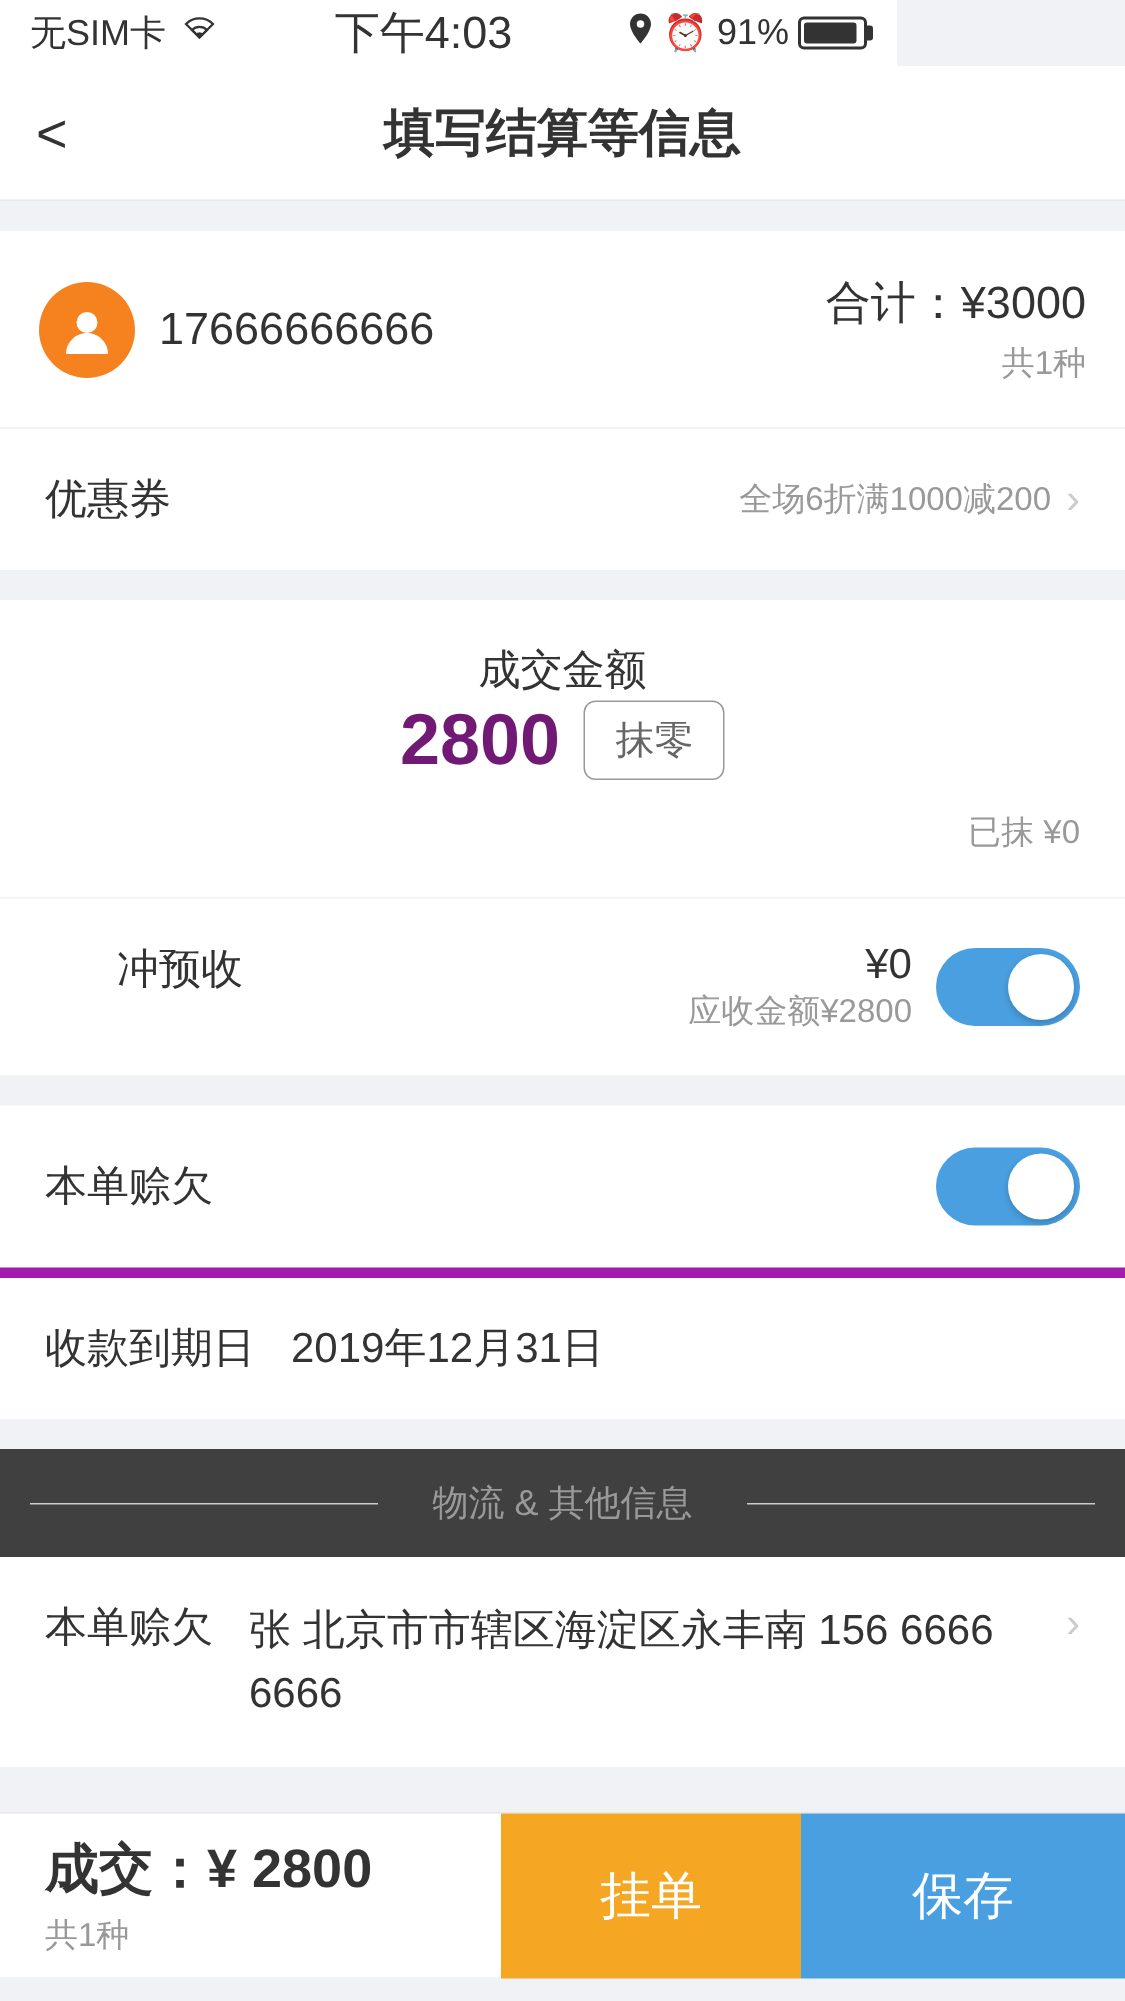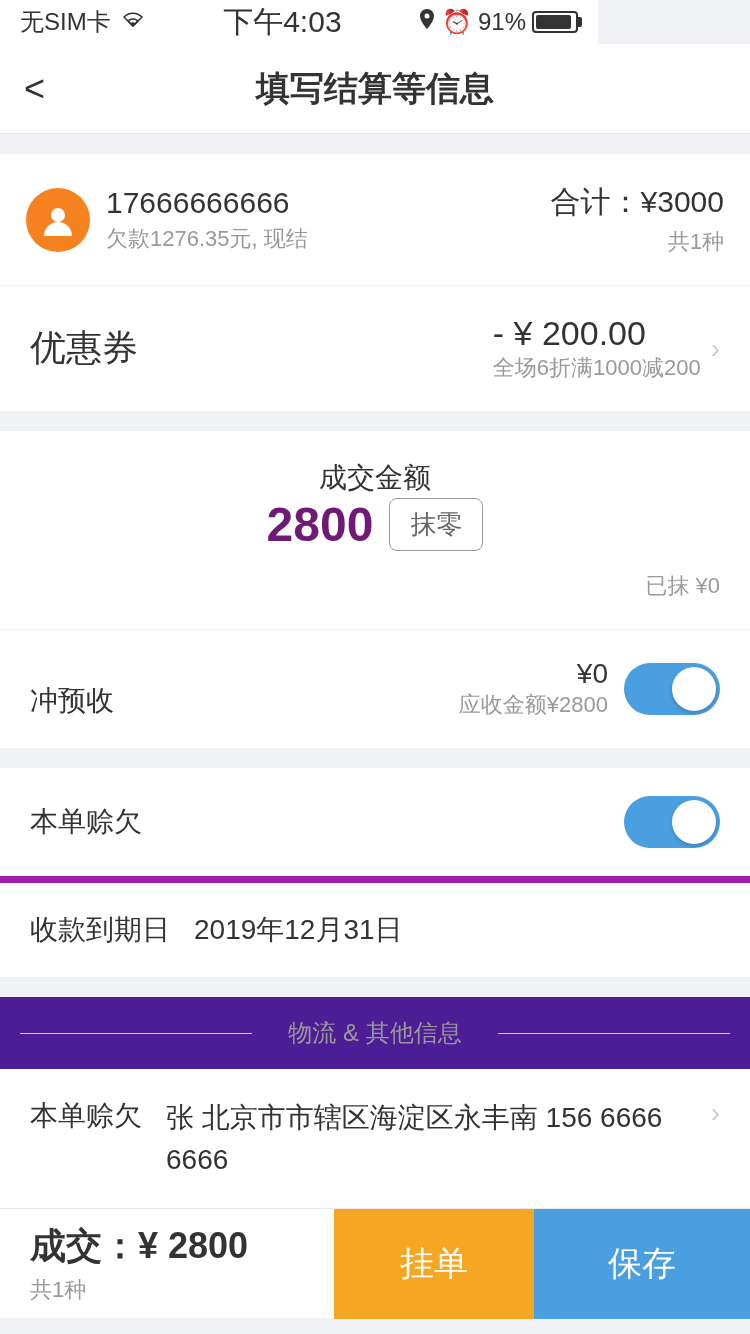--- a/index.html
+++ b/index.html
@@ -135,21 +135,21 @@
 
     
     .coupon-row {
       display: flex;
       align-items: center;
       justify-content: space-between;
       padding: 28px 30px;
       background: #fff;
     }
     .coupon-label {
-      font-size: 36px;
+      font-size: 28px;
       color: #333;
     }
     .coupon-right {
       display: flex;
       align-items: center;
       gap: 10px;
     }
     .coupon-discount {
       font-size: 34px;
       color: #333;
@@ -207,22 +207,23 @@
     }
 
     
     .prepay-section {
       background: #fff;
       padding: 28px 30px;
       border-top: 1px solid #f0f2f5;
     }
     .prepay-row {
       display: flex;
-      align-items: flex-end;
-      justify-content: space-between;
+      align-items: flex-start;
+      justify-content: space-between;
+      margin-left: 48px;
     }
     .prepay-label {
       font-size: 28px;
       color: #333;
     }
     .prepay-right {
       display: flex;
       align-items: center;
       gap: 16px;
     }
@@ -288,21 +289,21 @@
       color: #333;
       margin-right: 24px;
     }
     .duedate-value {
       font-size: 28px;
       color: #333;
     }
 
     
     .logistics-divider {
-      background: #4c1d95;
+      background: #404040;
       padding: 20px 0;
       display: flex;
       align-items: center;
       justify-content: center;
       gap: 16px;
     }
     .divider-line {
       flex: 1;
       height: 1px;
       background: #ccc;
@@ -435,37 +436,35 @@
   <div class="customer-row">
     <div class="customer-left">
       <div class="avatar">
         <svg width="36" height="36" viewBox="0 0 36 36">
             <circle cx="18" cy="13" r="7" fill="#fff"></circle>
             <path d="M4 34c0-7.7 6.3-14 14-14s14 6.3 14 14" fill="#fff"></path>
           </svg>
       </div>
       <div class="customer-info">
         <div class="phone">17666666666</div>
-        <div class="sub">欠款1276.35元, 现结</div>
       </div>
     </div>
     <div class="customer-right">
       <div class="total-price">合计：¥3000</div>
       <div class="total-count">共1种</div>
     </div>
   </div>
 </div>
 
 <div style="height:1px; background:#f0f2f5;"></div>
 
 <div class="coupon-row">
   <span class="coupon-label">优惠券</span>
   <div class="coupon-right">
     <div>
-      <div class="coupon-discount">- ¥ 200.00</div>
       <div class="coupon-sub">全场6折满1000减200</div>
     </div>
     <span class="chevron-right">›</span>
   </div>
 </div>
 
 <div style="height:20px; background:#f0f2f5;"></div>
 
 <div class="amount-section">
   <div class="amount-row">

